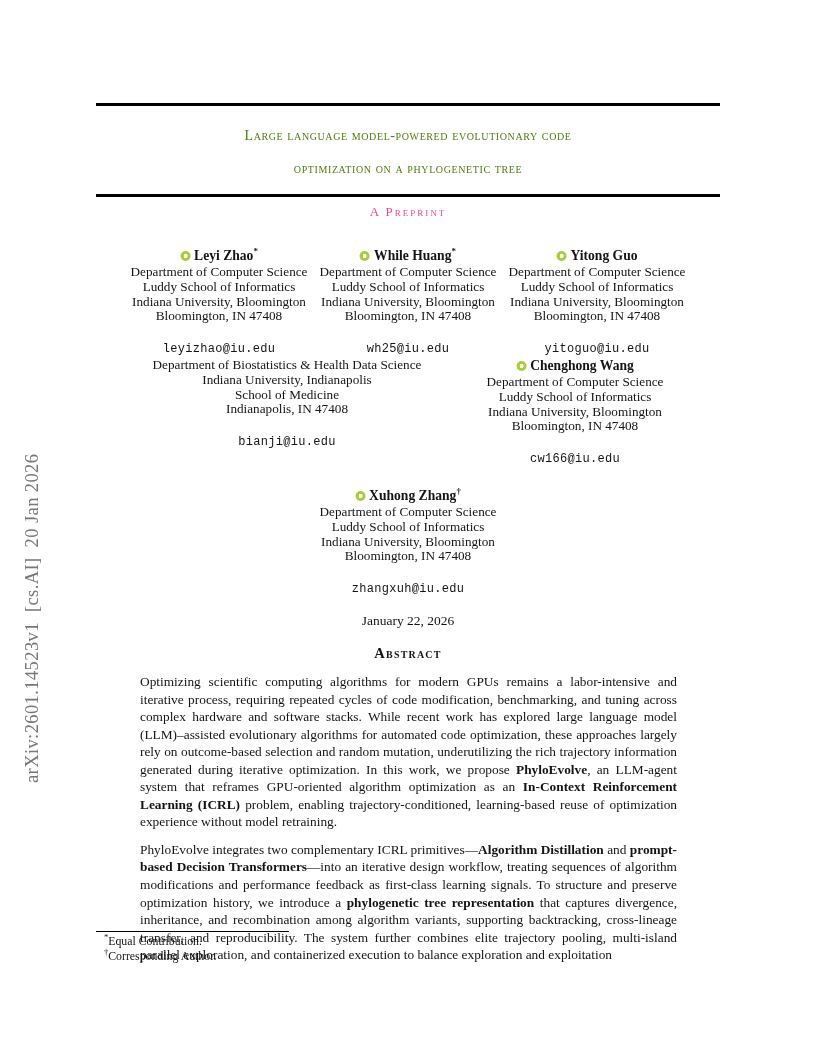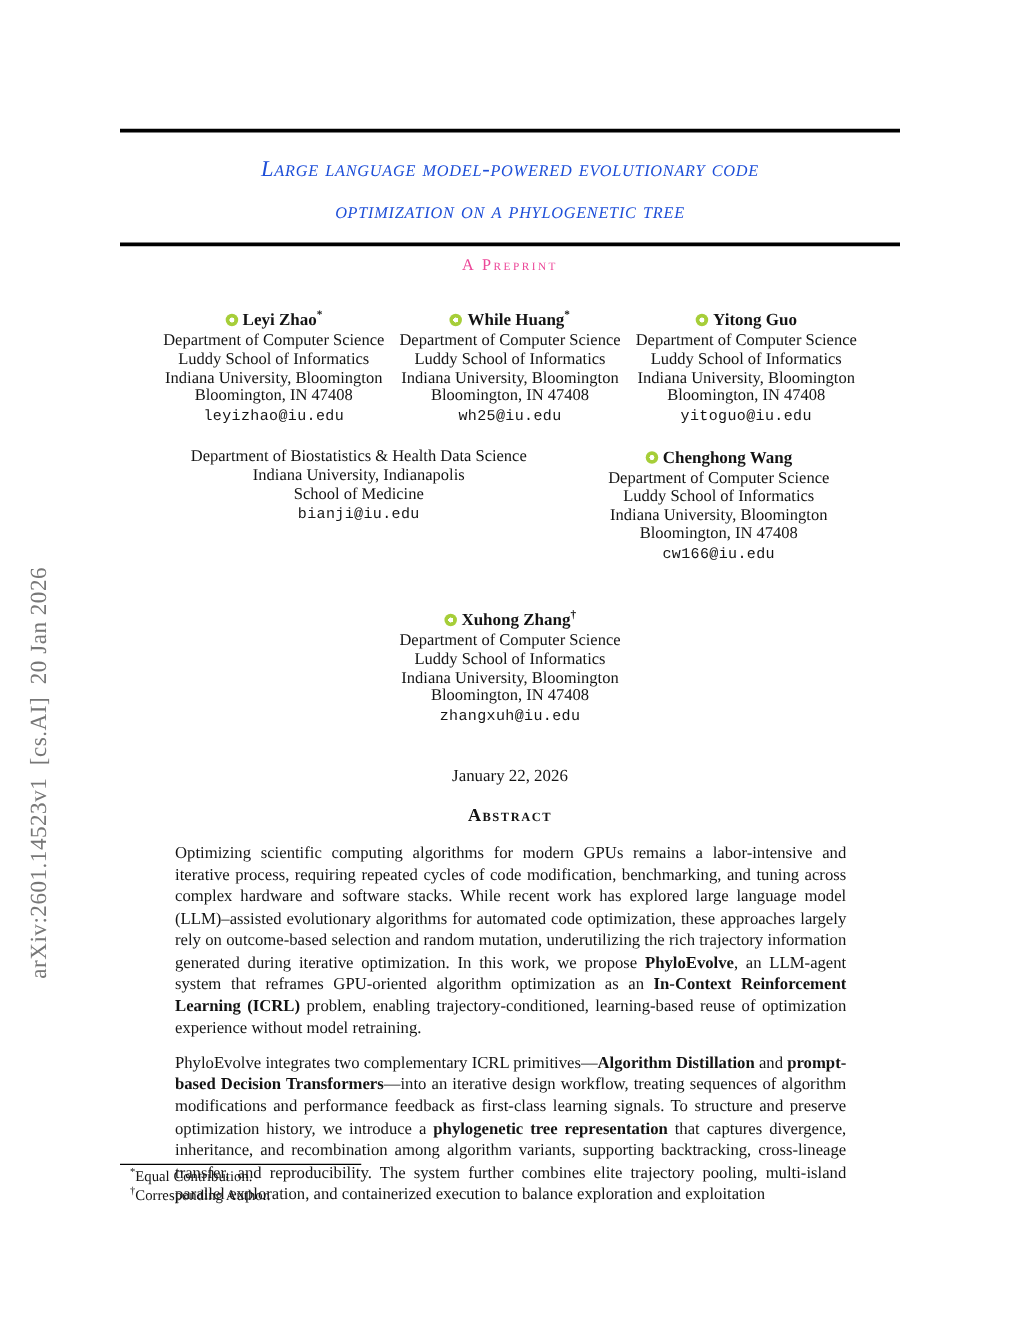--- a/index.html
+++ b/index.html
@@ -5,36 +5,36 @@
   html,body{margin:0;padding:0;}
   body{
     width:816px;height:1056px;background:#ffffff;position:relative;
     font-family:"Liberation Serif", serif;color:#141414;overflow:hidden;
   }
   .rule{position:absolute;left:96px;width:624px;background:#000;}
   .rule-top{top:103px;height:3px;}
   .rule-mid{top:194px;height:3px;}
   .title-block{position:absolute;left:96px;top:119px;width:624px;text-align:center;}
   .title-line{
-    font-variant:small-caps;font-size:18px;line-height:33px;
-    letter-spacing:0.6px;color:#1d4ed8;font-style:italic;
+    font-variant:small-caps;font-size:14px;line-height:33px;
+    letter-spacing:0.6px;color:#4d7c0f;
   }
   .preprint{
     position:absolute;left:96px;top:204px;width:624px;text-align:center;
     font-variant:small-caps;font-size:13px;letter-spacing:2px;color:#ec4899;
   }
   .sidebar-text{
     position:absolute;left:22px;top:783px;transform:rotate(-90deg);
     transform-origin:left top;white-space:pre;
     font-size:18.5px;color:var(--sidebar-gray,#777);letter-spacing:0.4px;
   }
   .author{position:absolute;transform:translateX(-50%);text-align:center;white-space:nowrap;}
   .author .name-line{font-size:13.6px;font-weight:bold;line-height:16px;margin-bottom:1px;}
   .author .affil{font-size:13.2px;line-height:14.8px;}
-  .author .email{font-family:"Liberation Mono", monospace;font-size:12px;line-height:15px;margin-top:2px;letter-spacing:0.3px;}
+  .author .email{font-family:"Liberation Mono", monospace;font-size:12px;line-height:15px;margin-top:18px;letter-spacing:0.3px;}
   .orcid{
     display:inline-block;width:10px;height:10px;border-radius:50%;
     background:radial-gradient(circle at 50% 50%, #ffffff 0 27%, var(--orcid-green,#A6CE39) 30% 100%);
     margin-right:4px;vertical-align:-1px;
   }
   sup{font-size:9px;vertical-align:super;line-height:0;}
   .date-line{
     position:absolute;left:96px;top:613px;width:624px;text-align:center;
     font-size:13.5px;
   }
@@ -86,20 +86,21 @@
   <div class="affil">Luddy School of Informatics</div>
   <div class="affil">Indiana University, Bloomington</div>
   <div class="affil">Bloomington, IN 47408</div>
   <div class="email">yitoguo@iu.edu</div>
 </div>
 
 <div class="author" style="left:287px;top:358px;">
   <div class="affil">Department of Biostatistics &amp; Health Data Science</div>
   <div class="affil">Indiana University, Indianapolis</div>
   <div class="affil">School of Medicine</div>
+  <div class="affil">Indianapolis, IN 47408</div>
   <div class="email">bianji@iu.edu</div>
 </div>
 <div class="author" style="left:575px;top:358px;">
   <div class="name-line"><span class="orcid"></span><span>Chenghong Wang</span><sup></sup></div>
   <div class="affil">Department of Computer Science</div>
   <div class="affil">Luddy School of Informatics</div>
   <div class="affil">Indiana University, Bloomington</div>
   <div class="affil">Bloomington, IN 47408</div>
   <div class="email">cw166@iu.edu</div>
 </div>

